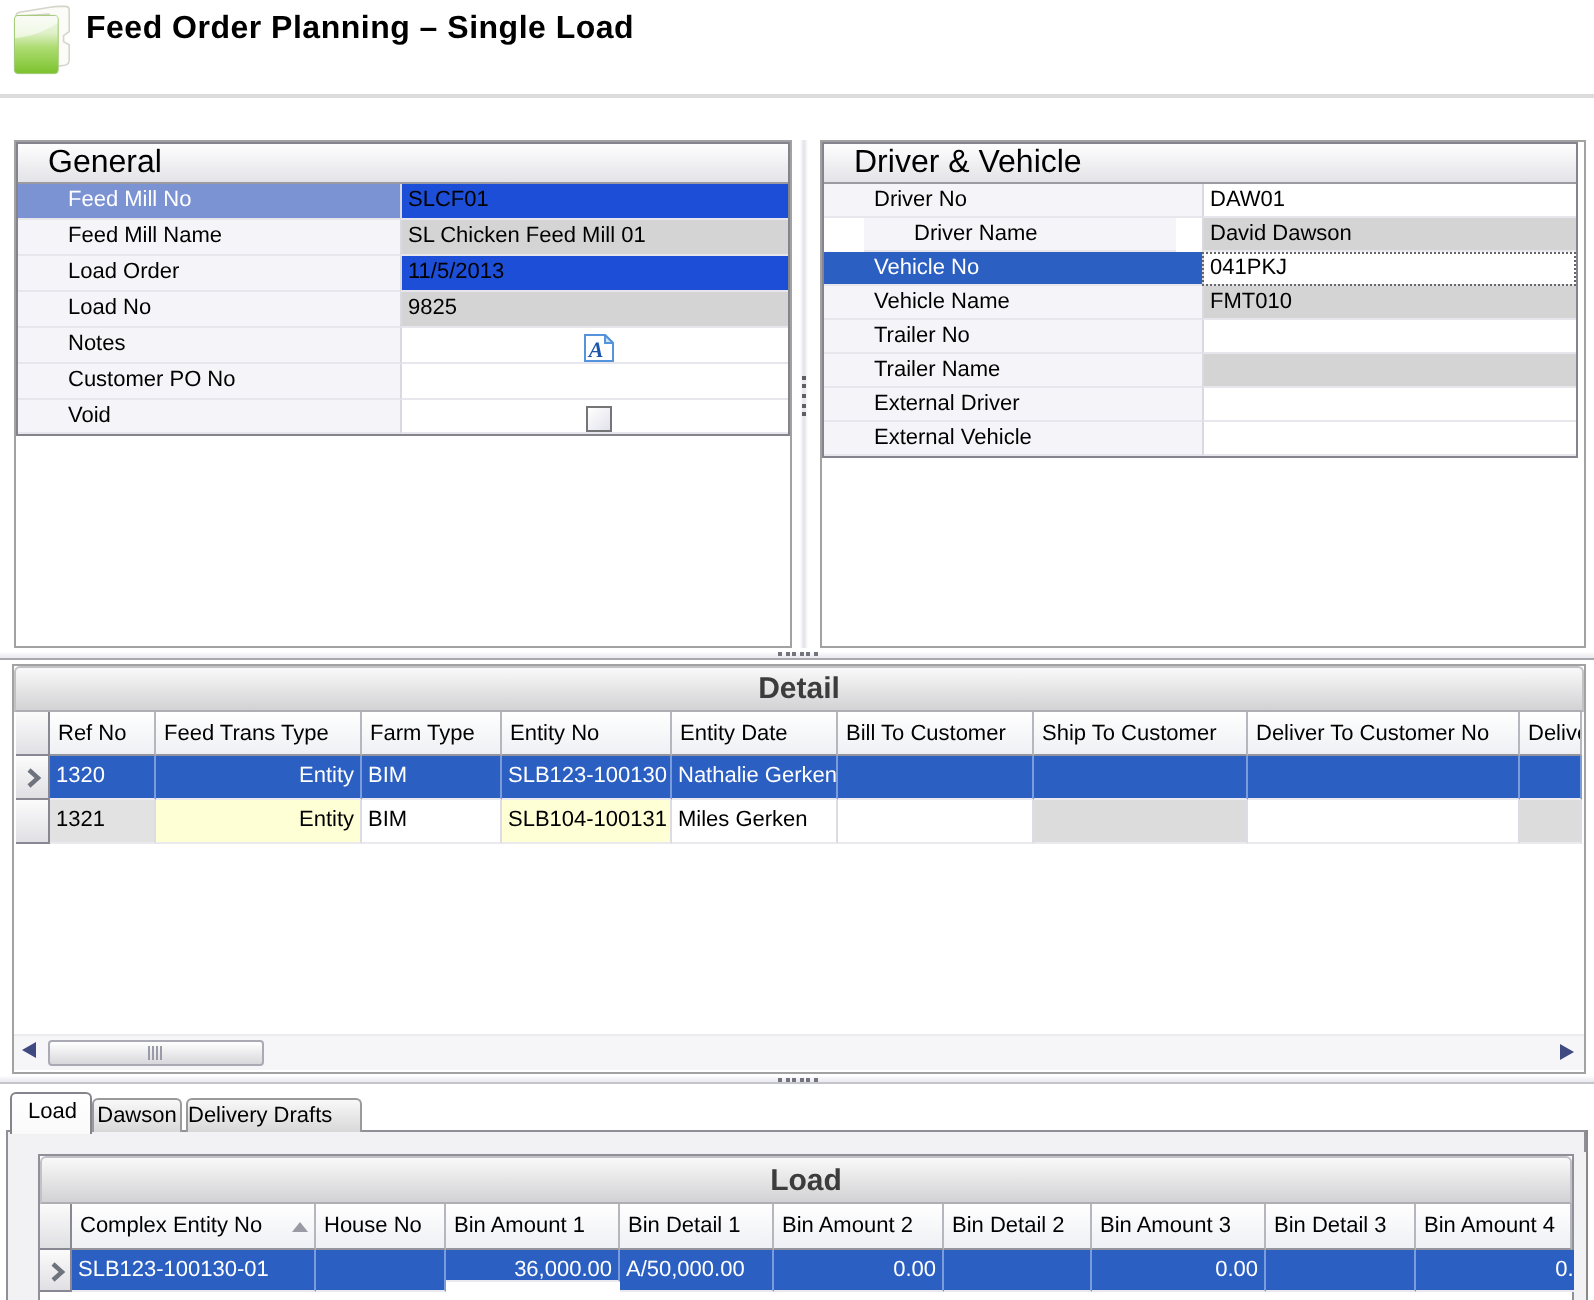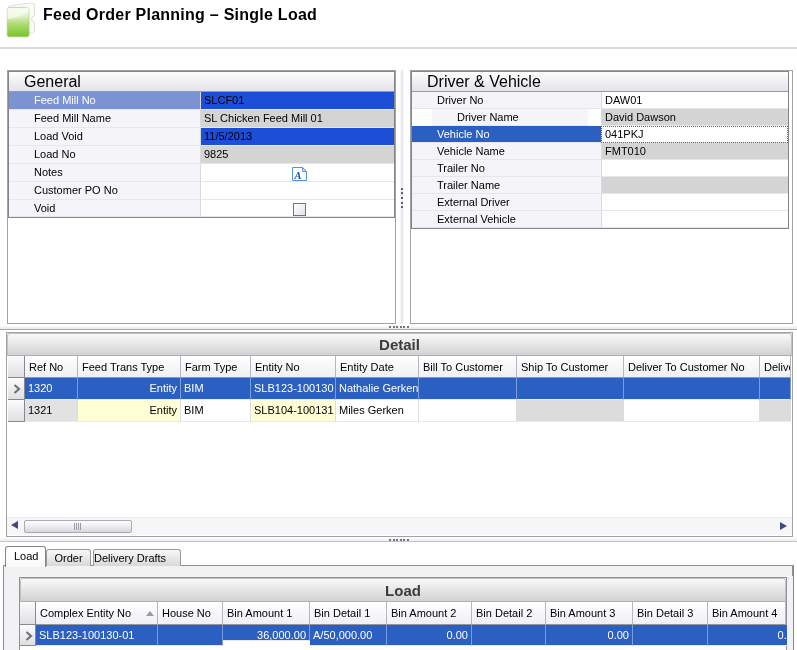--- a/index.html
+++ b/index.html
@@ -36,21 +36,21 @@
 <div class="a" style="left:43px;top:6px;font-size:16px;font-weight:bold;letter-spacing:0.25px">Feed Order Planning – Single Load</div>
 <div class="a" style="left:0;top:47px;width:797px;height:2px;background:#dcdcdc"></div>
 
 <div class="panel" style="left:7px;top:70px;width:389px;height:254px"></div>
 <div class="a" style="left:8px;top:71px;width:387px;height:147px;border:1px solid #84848c;background:#fff"></div>
 <div class="pgcap" style="left:9px;top:72px;width:385px;height:20px">General</div>
 <div class="lbl sel1" style="left:9px;top:92px;width:191px;height:18px;line-height:17px">Feed Mill No</div>
 <div class="val yel" style="left:200px;top:92px;width:194px;height:18px;line-height:17px">SLCF01</div>
 <div class="lbl " style="left:9px;top:110px;width:191px;height:18px;line-height:17px">Feed Mill Name</div>
 <div class="val gry" style="left:200px;top:110px;width:194px;height:18px;line-height:17px">SL Chicken Feed Mill 01</div>
-<div class="lbl " style="left:9px;top:128px;width:191px;height:18px;line-height:17px">Load Void</div>
+<div class="lbl " style="left:9px;top:128px;width:191px;height:18px;line-height:17px">Load Order</div>
 <div class="val yel" style="left:200px;top:128px;width:194px;height:18px;line-height:17px">11/5/2013</div>
 <div class="lbl " style="left:9px;top:146px;width:191px;height:18px;line-height:17px">Load No</div>
 <div class="val gry" style="left:200px;top:146px;width:194px;height:18px;line-height:17px">9825</div>
 <div class="lbl " style="left:9px;top:164px;width:191px;height:18px;line-height:17px">Notes</div>
 <div class="val wht" style="left:200px;top:164px;width:194px;height:18px;line-height:17px"></div>
 <div class="lbl " style="left:9px;top:182px;width:191px;height:18px;line-height:17px">Customer PO No</div>
 <div class="val wht" style="left:200px;top:182px;width:194px;height:18px;line-height:17px"></div>
 <div class="lbl " style="left:9px;top:200px;width:191px;height:17px;line-height:16px">Void</div>
 <div class="val wht" style="left:200px;top:200px;width:194px;height:17px;line-height:16px"></div>
 <svg class="a" style="left:291px;top:167px" width="16" height="14" viewBox="0 0 16 14">
@@ -136,21 +136,21 @@
 <div class="a" style="left:78px;top:523px;width:1px;height:7px;background:#9a9aa8"></div>
 <div class="a" style="left:80px;top:523px;width:1px;height:7px;background:#9a9aa8"></div>
 <div class="a" style="left:0;top:538px;width:797px;height:4px;background:linear-gradient(#fdfdfe,#e9e9ef);border-bottom:1px solid #c4c4cc"></div>
 <div class="a" style="left:389px;top:539px;width:2px;height:2px;background:#74747e"></div>
 <div class="a" style="left:393px;top:539px;width:2px;height:2px;background:#74747e"></div>
 <div class="a" style="left:396px;top:539px;width:2px;height:2px;background:#74747e"></div>
 <div class="a" style="left:400px;top:539px;width:2px;height:2px;background:#74747e"></div>
 <div class="a" style="left:403px;top:539px;width:2px;height:2px;background:#74747e"></div>
 <div class="a" style="left:407px;top:539px;width:2px;height:2px;background:#74747e"></div>
 <div class="a" style="left:3px;top:565px;width:790px;height:85px;background:#f2f2f5;border:1px solid #8f8f95;border-bottom:none"></div>
-<div class="a" style="left:46px;top:549px;width:45px;height:17px;background:linear-gradient(#f8f8f8,#d8d8d8);border:1px solid #9a9a9a;border-bottom:none;border-radius:3px 3px 0 0;text-align:center;line-height:16px">Order</div>
+<div class="a" style="left:46px;top:549px;width:45px;height:17px;background:linear-gradient(#f8f8f8,#d8d8d8);border:1px solid #9a9a9a;border-bottom:none;border-radius:3px 3px 0 0;text-align:center;line-height:16px">Dawson</div>
 <div class="a" style="left:93px;top:549px;width:88px;height:17px;background:linear-gradient(#f8f8f8,#d8d8d8);border:1px solid #9a9a9a;border-bottom:none;border-radius:3px 3px 0 0;text-align:left;line-height:16px">Delivery Drafts</div>
 <div class="a" style="left:5px;top:546px;width:41px;height:21px;background:linear-gradient(#ffffff,#fafafa);border:1px solid #84848c;border-bottom:none;border-radius:3px 3px 0 0;padding-left:8px;line-height:19px;z-index:3">Load</div>
 <div class="a" style="left:19px;top:577px;width:768px;height:73px;background:#fff;border:1px solid #90909a;border-bottom:none"></div>
 <div class="gcap" style="left:20px;top:578px;width:766px;height:24px;line-height:23px">Load</div>
 <div class="rhdr" style="left:20px;top:602px;width:16px;height:23px;line-height:23px"></div>
 <div class="hcell" style="left:36px;top:602px;width:122px;height:23px;line-height:23px">Complex Entity No</div>
 <div class="hcell" style="left:158px;top:602px;width:65px;height:23px;line-height:23px">House No</div>
 <div class="hcell" style="left:223px;top:602px;width:87px;height:23px;line-height:23px">Bin Amount 1</div>
 <div class="hcell" style="left:310px;top:602px;width:77px;height:23px;line-height:23px">Bin Detail 1</div>
 <div class="hcell" style="left:387px;top:602px;width:85px;height:23px;line-height:23px">Bin Amount 2</div>

